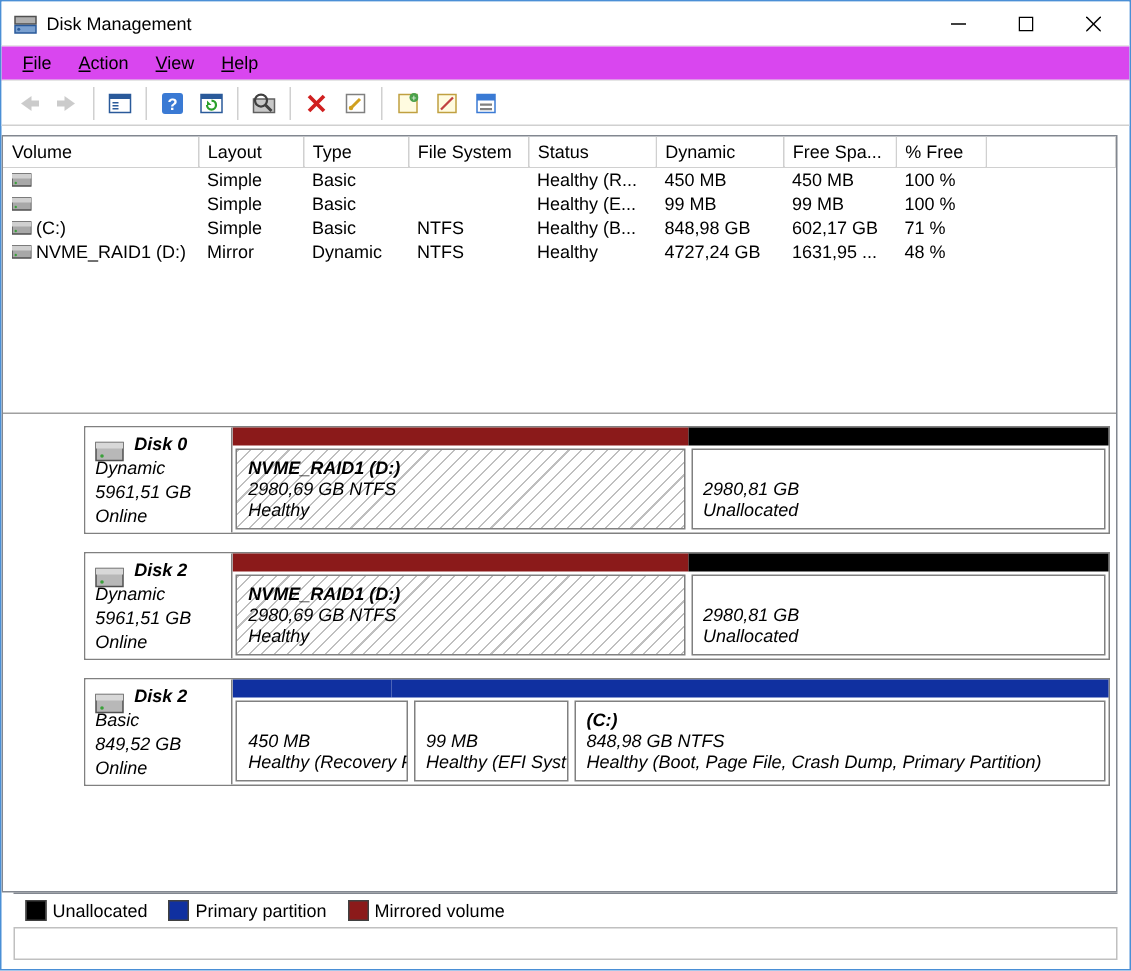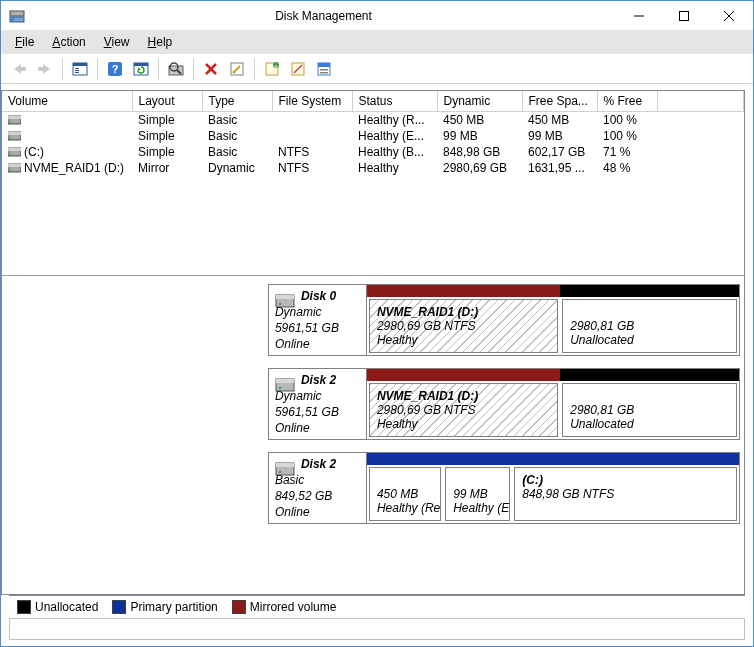--- a/index.html
+++ b/index.html
@@ -17,27 +17,27 @@
   }
   .titlebar {
     height: 30px;
     display: flex;
     align-items: center;
     padding: 0 2px 0 8px;
     background: #fff;
     border-bottom: 1px solid #e5e5e5;
   }
   .titlebar .app-icon { width: 16px; height: 16px; margin-right: 6px; }
-  .titlebar .title { flex: 1; font-size: 12px; text-align: center; }
+  .titlebar .title { flex: 1; font-size: 12px; }
   .win-btn { width: 45px; height: 29px; display: flex; align-items: center; justify-content: center; }
   .menubar {
     display: flex;
     padding: 2px 6px;
     gap: 2px;
-    background: #e5e5e5;
+    background: #d946ef;
     border-bottom: 1px solid #e5e5e5;
   }
   .menu-item { padding: 2px 8px; }
   .menu-item u { text-decoration: underline; }
   .toolbar {
     display: flex;
     align-items: center;
     padding: 3px 6px;
     gap: 2px;
     background: #fff;
@@ -332,21 +332,21 @@
           <tr>
             <td><span class="vol-icon"><svg width="13" height="10">
                   <rect x="0" y="1" width="13" height="8" fill="#a8a8a8" stroke="#505050"></rect>
                   <rect x="0" y="1" width="13" height="3" fill="#d0d0d0"></rect>
                   <circle cx="2.5" cy="7" r="0.8" fill="#3aa03a"></circle>
                 </svg></span><span>NVME_RAID1 (D:)</span></td>
             <td>Mirror</td>
             <td>Dynamic</td>
             <td>NTFS</td>
             <td>Healthy</td>
-            <td>2980,69 GB</td>
+            <td>4727,24 GB</td>
             <td>1631,95 ...</td>
             <td>48 %</td>
             <td></td>
           </tr>
         </tbody>
     </table>
   </div>
 
   <div class="splitter"></div>
 
@@ -437,20 +437,21 @@
             <div class="part " style="width:20%">
       <br><span>450 MB</span><br>
       <span>Healthy (Recovery Parti</span>
     </div>
             <div class="part " style="width:18%">
       <br><span>99 MB</span><br>
       <span>Healthy (EFI Syst</span>
     </div>
             <div class="part " style="width:62%">
       <b>(C:)</b><br><span>848,98 GB NTFS</span><br>
+      <span>Healthy (Boot, Page File, Crash Dump, Primary Partition)</span>
     </div>
           </div>
      </div>
       </div>
     </div>
 
 </div>
 
 <div class="legend">
   <span><span class="sw c-black"></span><span>Unallocated</span></span>

